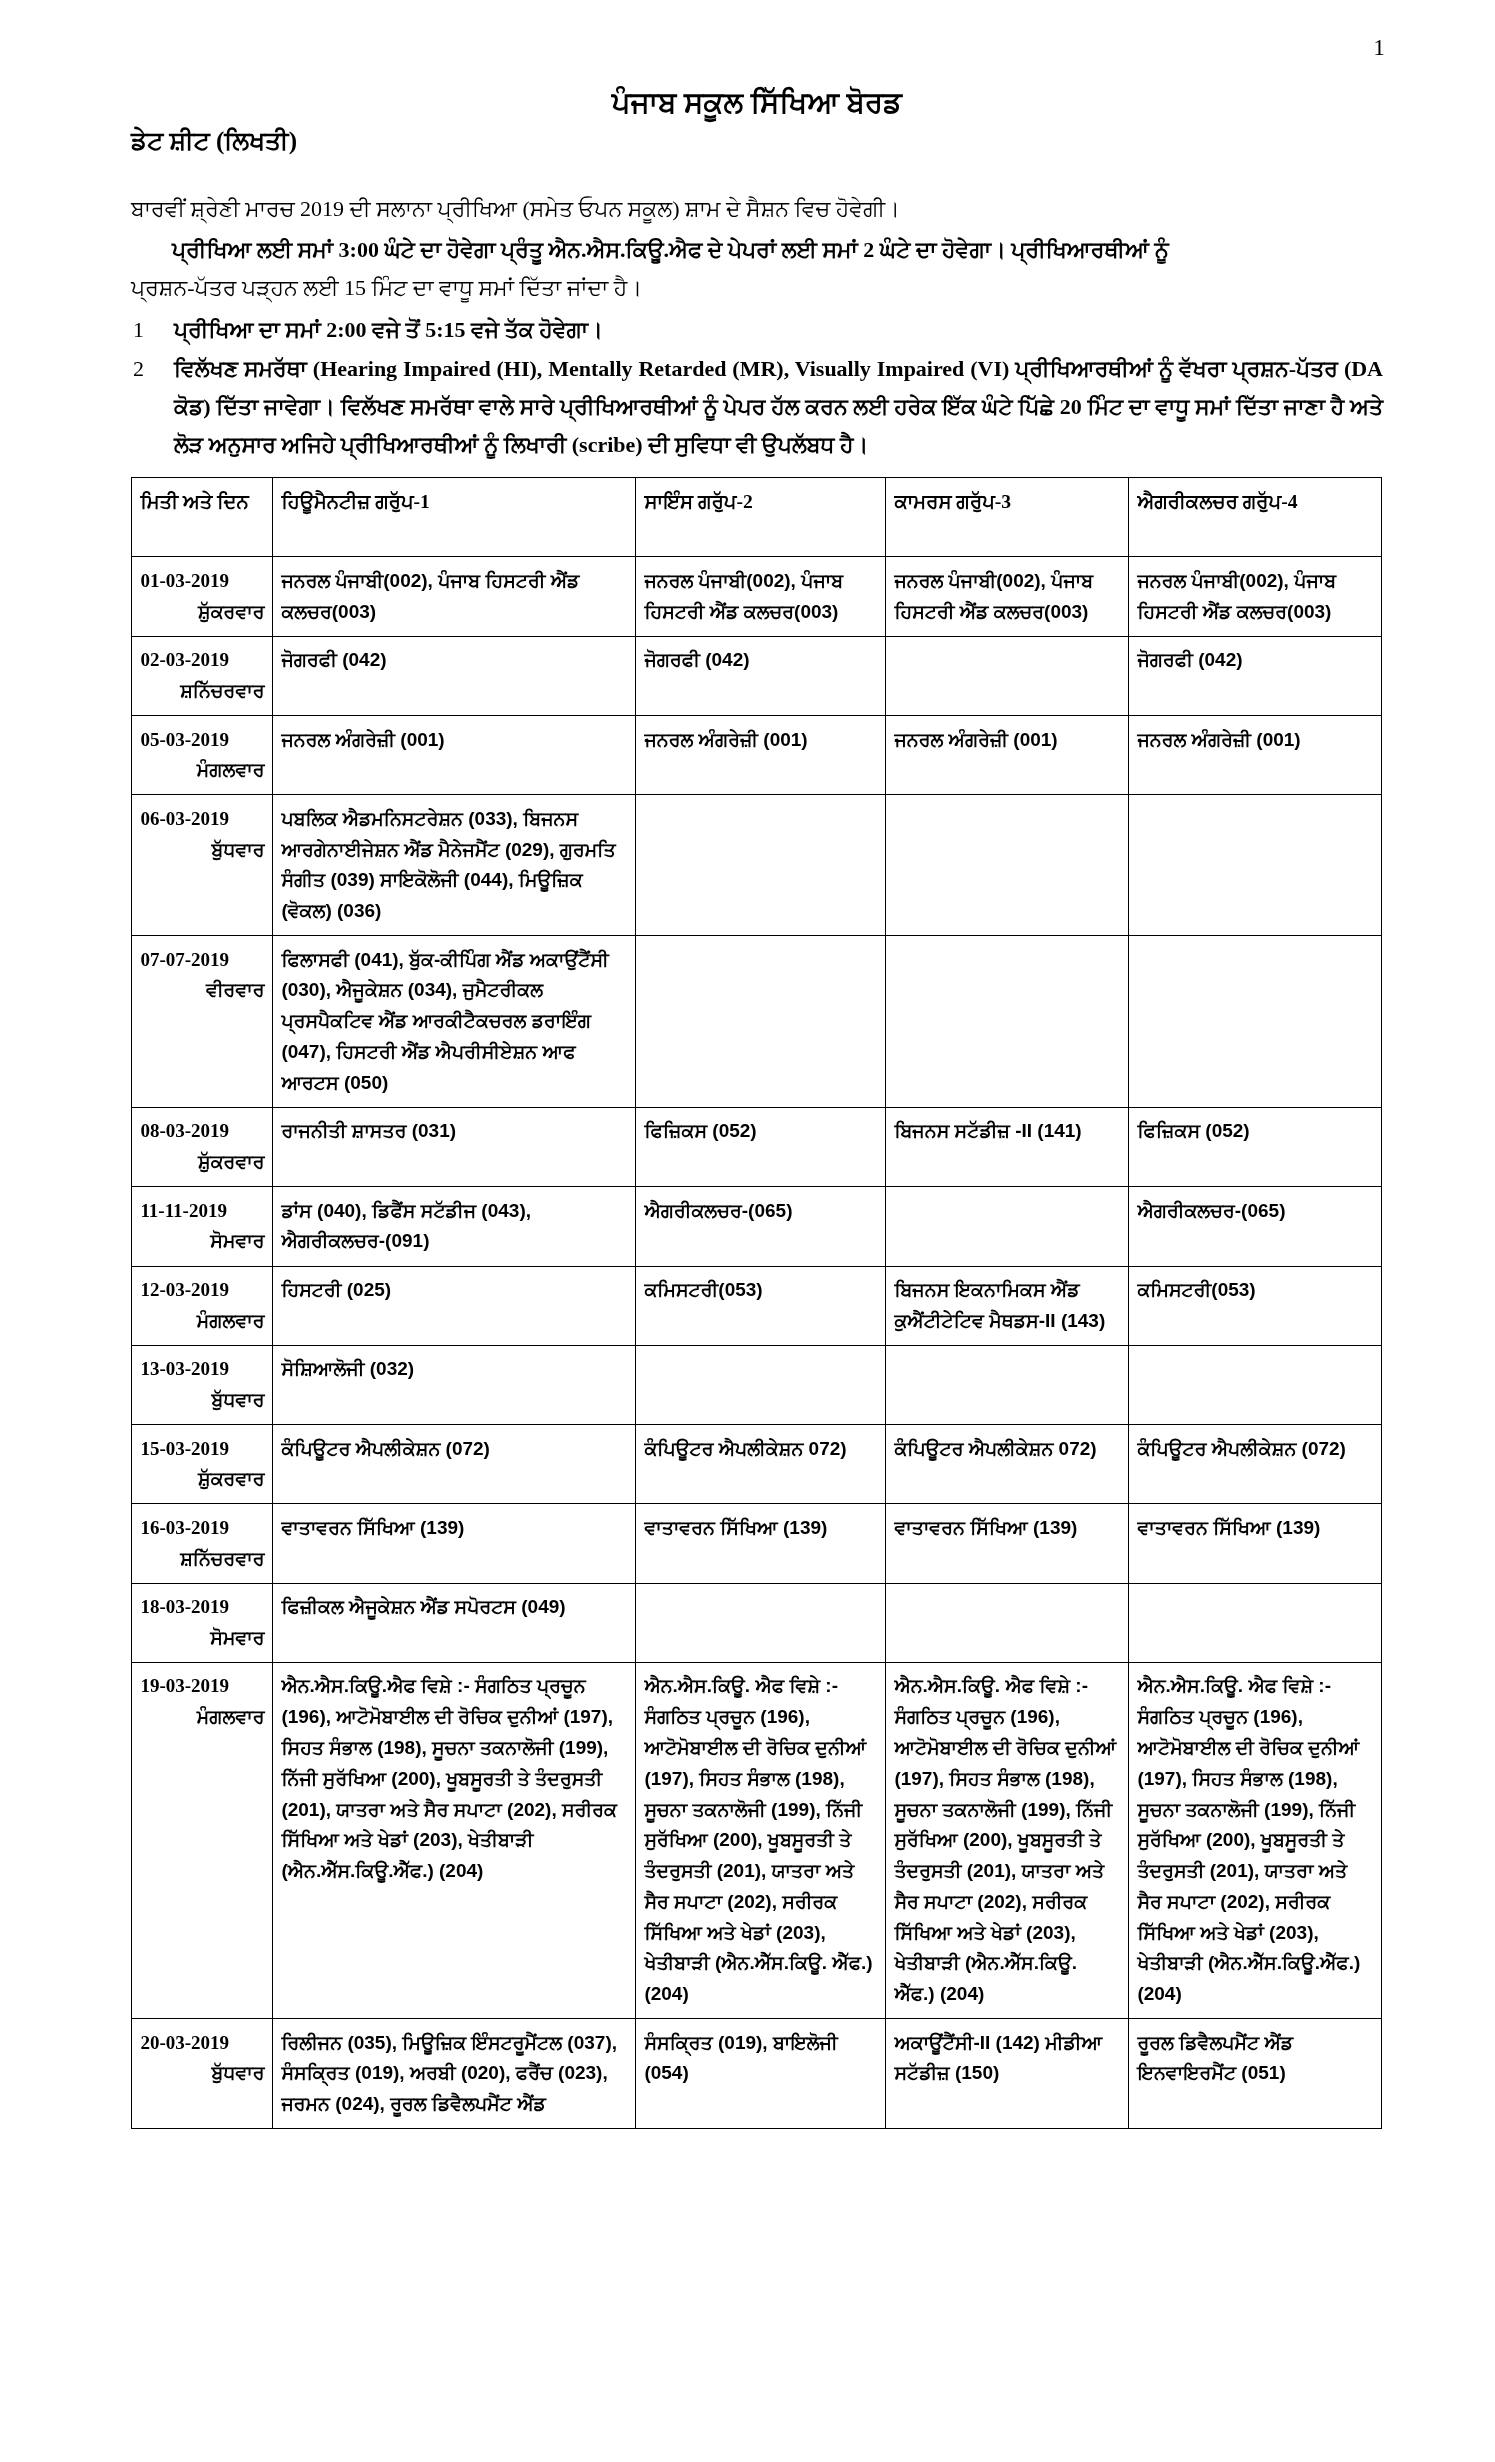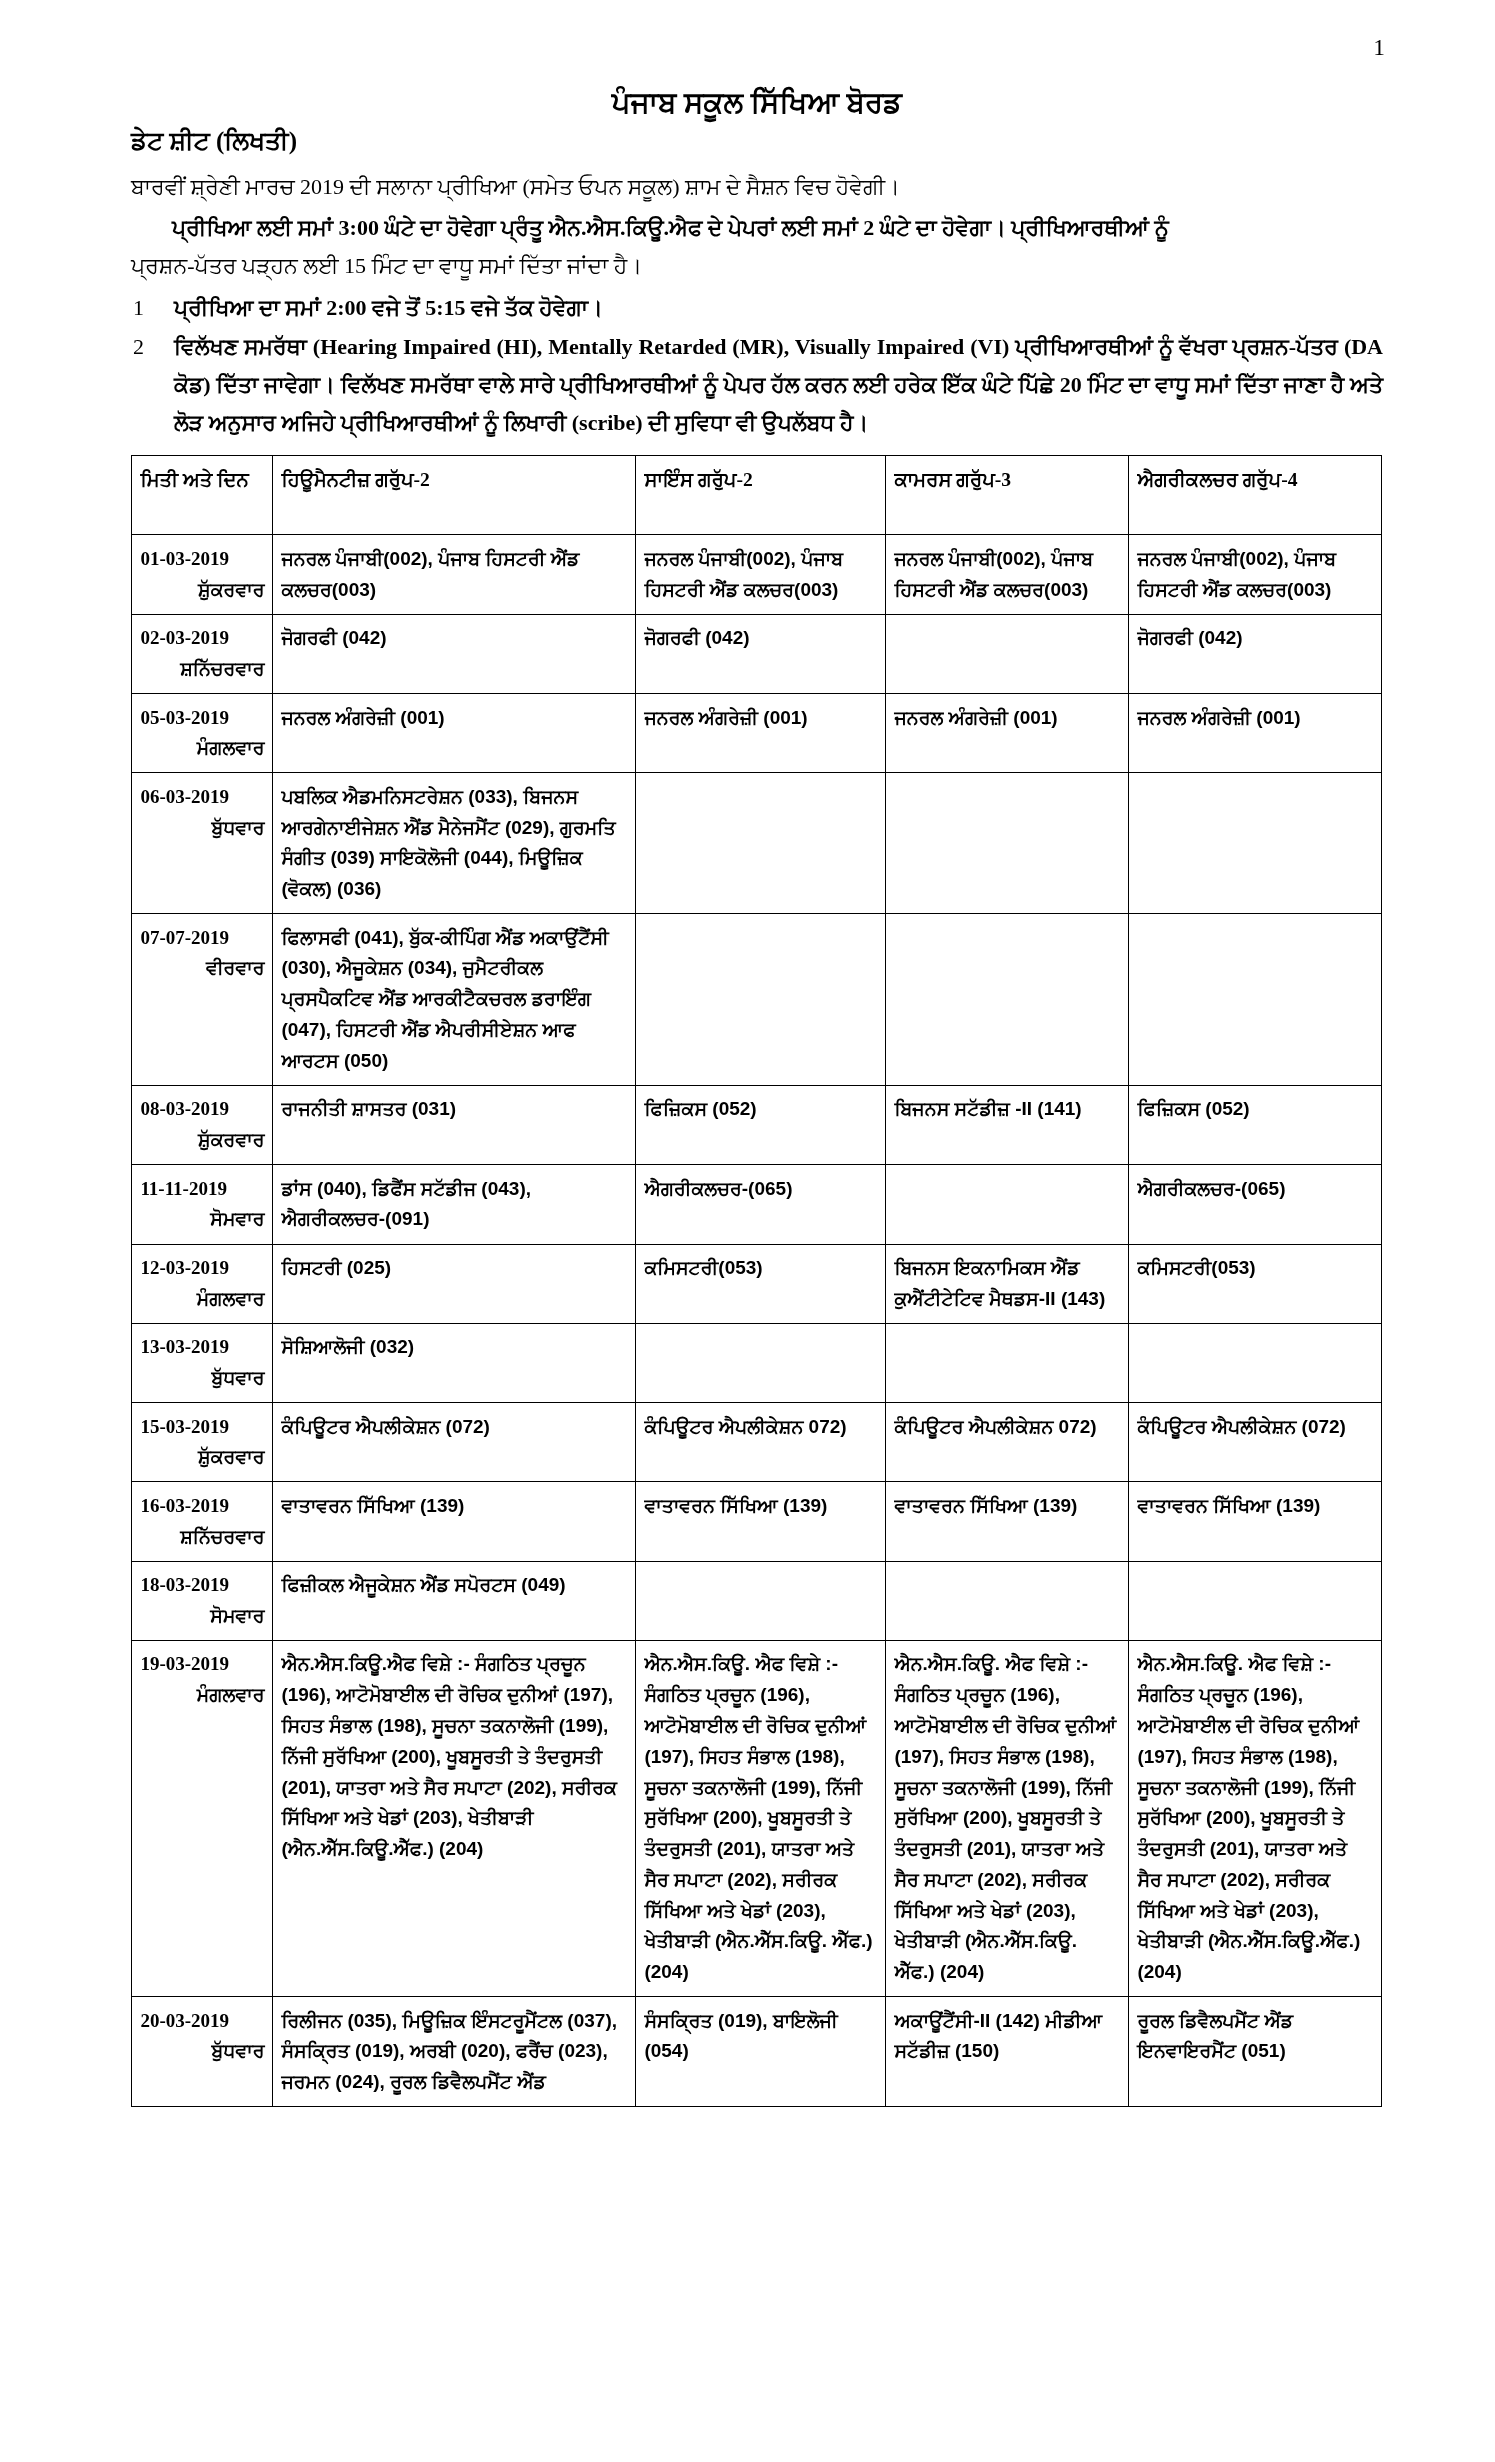--- a/index.html
+++ b/index.html
@@ -37,21 +37,21 @@
     margin: 59px 0 0 0;
     letter-spacing: 0.2px;
   }
   .doc-subtitle {
     font-weight: bold;
     font-size: 25px;
     line-height: 1.25;
     margin: 5.6px 0 0 0;
   }
   .intro {
-    margin-top: 11px;
+    margin-top: 33px;
     font-size: 22px;
     line-height: 1.72;
   }
   .intro p {
     margin: 0 0 3.7px 0;
     text-align: left;
   }
   .intro p.p-indent {
     text-indent: 41px;
     text-align: justify;
@@ -168,21 +168,21 @@
     <colgroup>
       <col class="c-date">
       <col class="c-hum">
       <col class="c-sci">
       <col class="c-com">
       <col class="c-agri">
     </colgroup>
     <thead>
       <tr>
         <th>ਮਿਤੀ ਅਤੇ ਦਿਨ</th>
-        <th>ਹਿਊਮੈਨਟੀਜ਼ ਗਰੁੱਪ-2</th>
+        <th>ਹਿਊਮੈਨਟੀਜ਼ ਗਰੁੱਪ-1</th>
         <th>ਸਾਇੰਸ ਗਰੁੱਪ-2</th>
         <th>ਕਾਮਰਸ ਗਰੁੱਪ-3</th>
         <th>ਐਗਰੀਕਲਚਰ ਗਰੁੱਪ-4</th>
       </tr>
     </thead>
     <tbody>
 
       <tr>
         <td class="cell-date">
           <span>01-03-2019</span>

